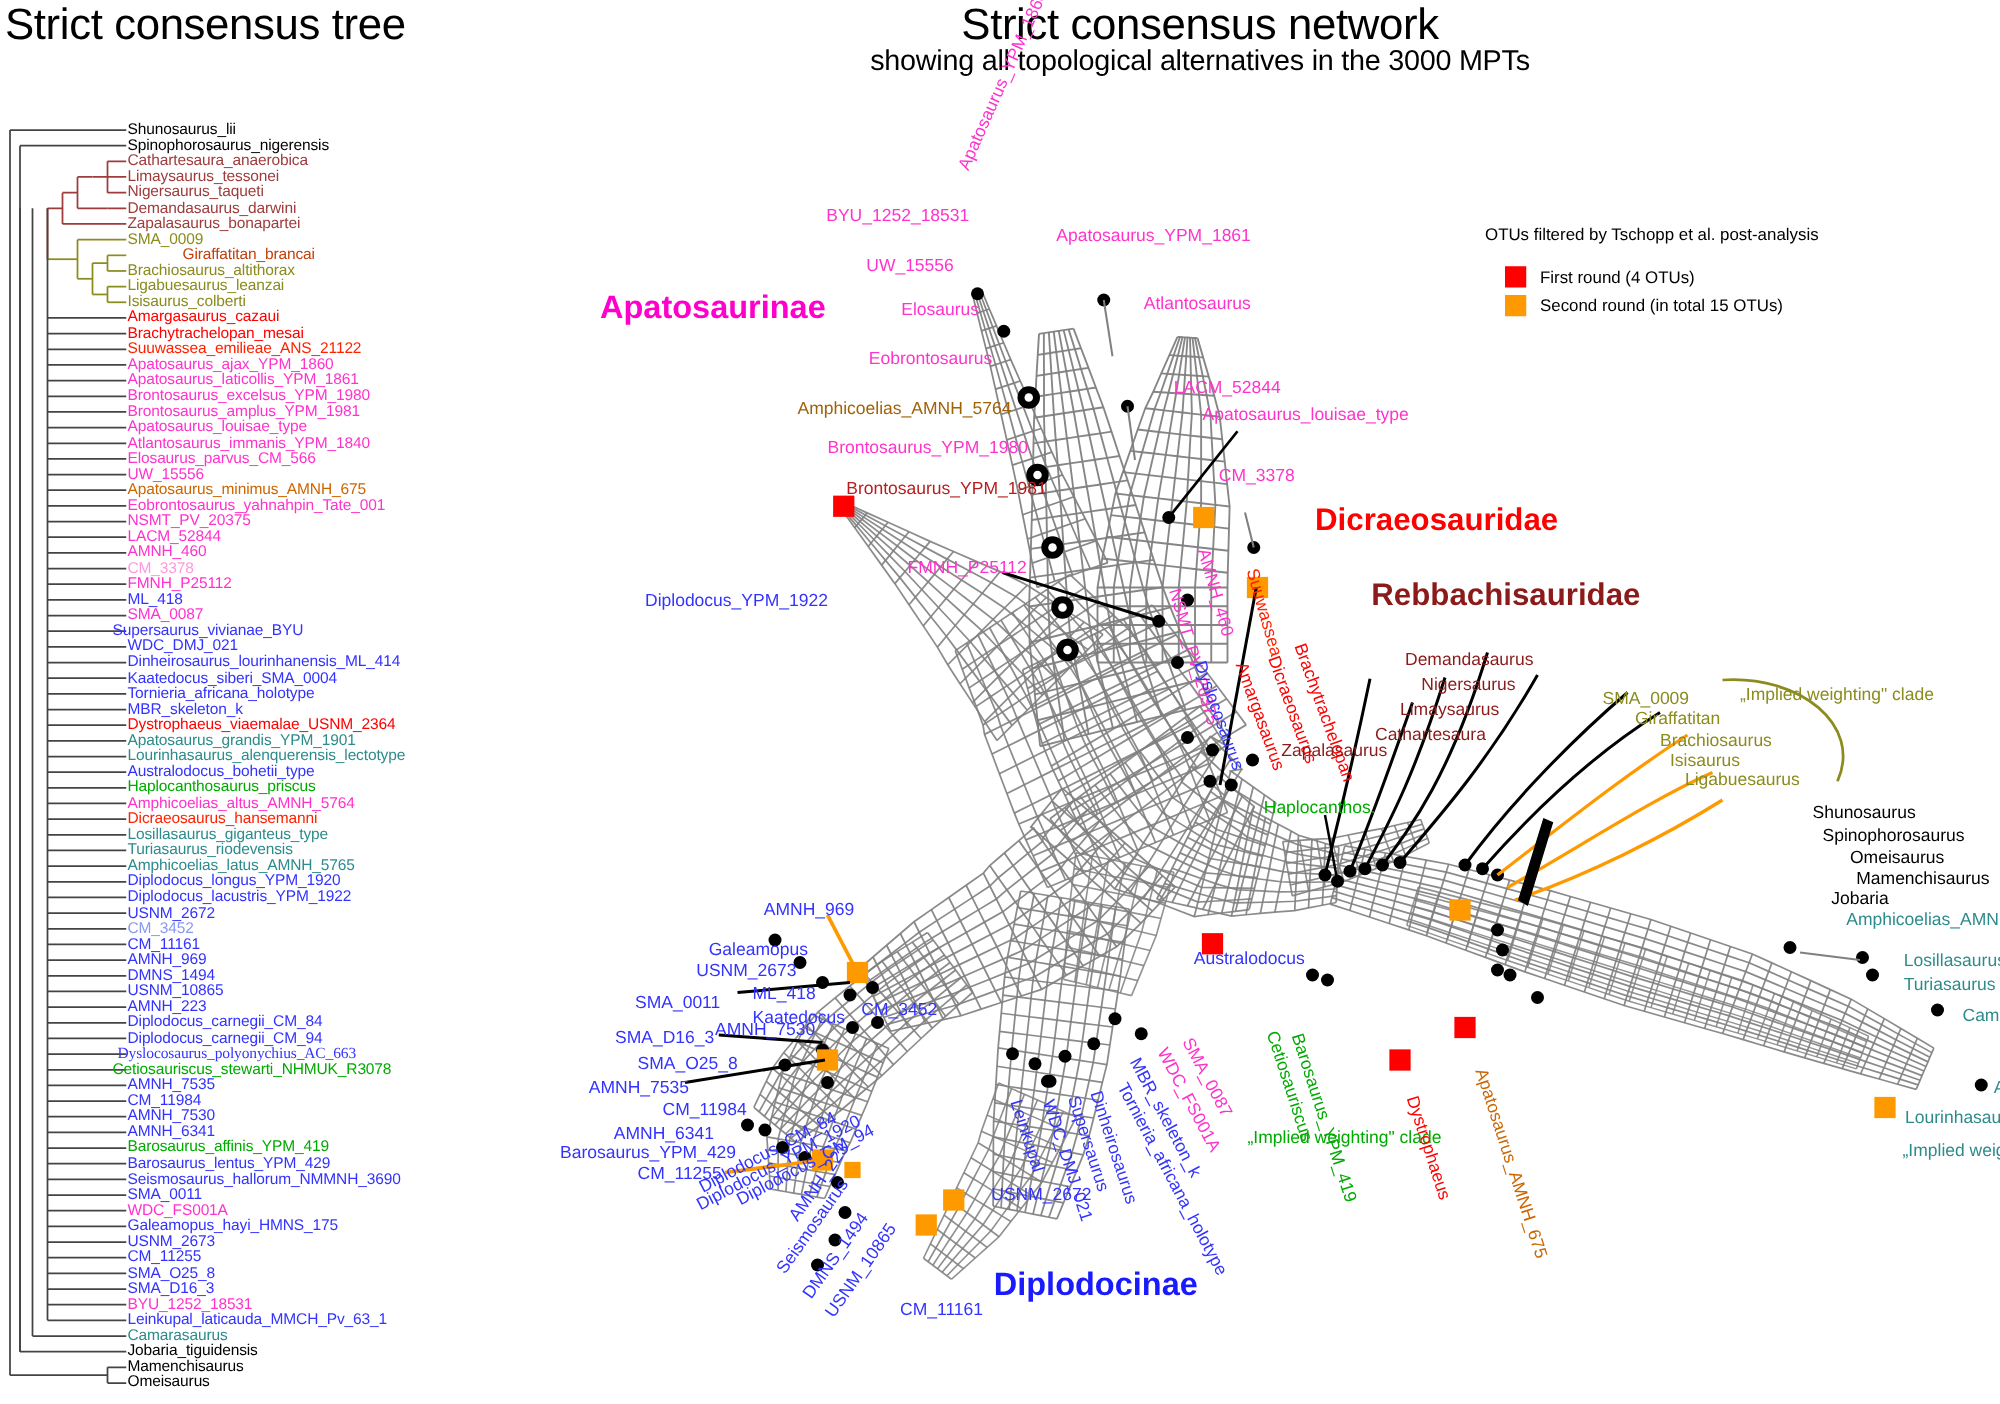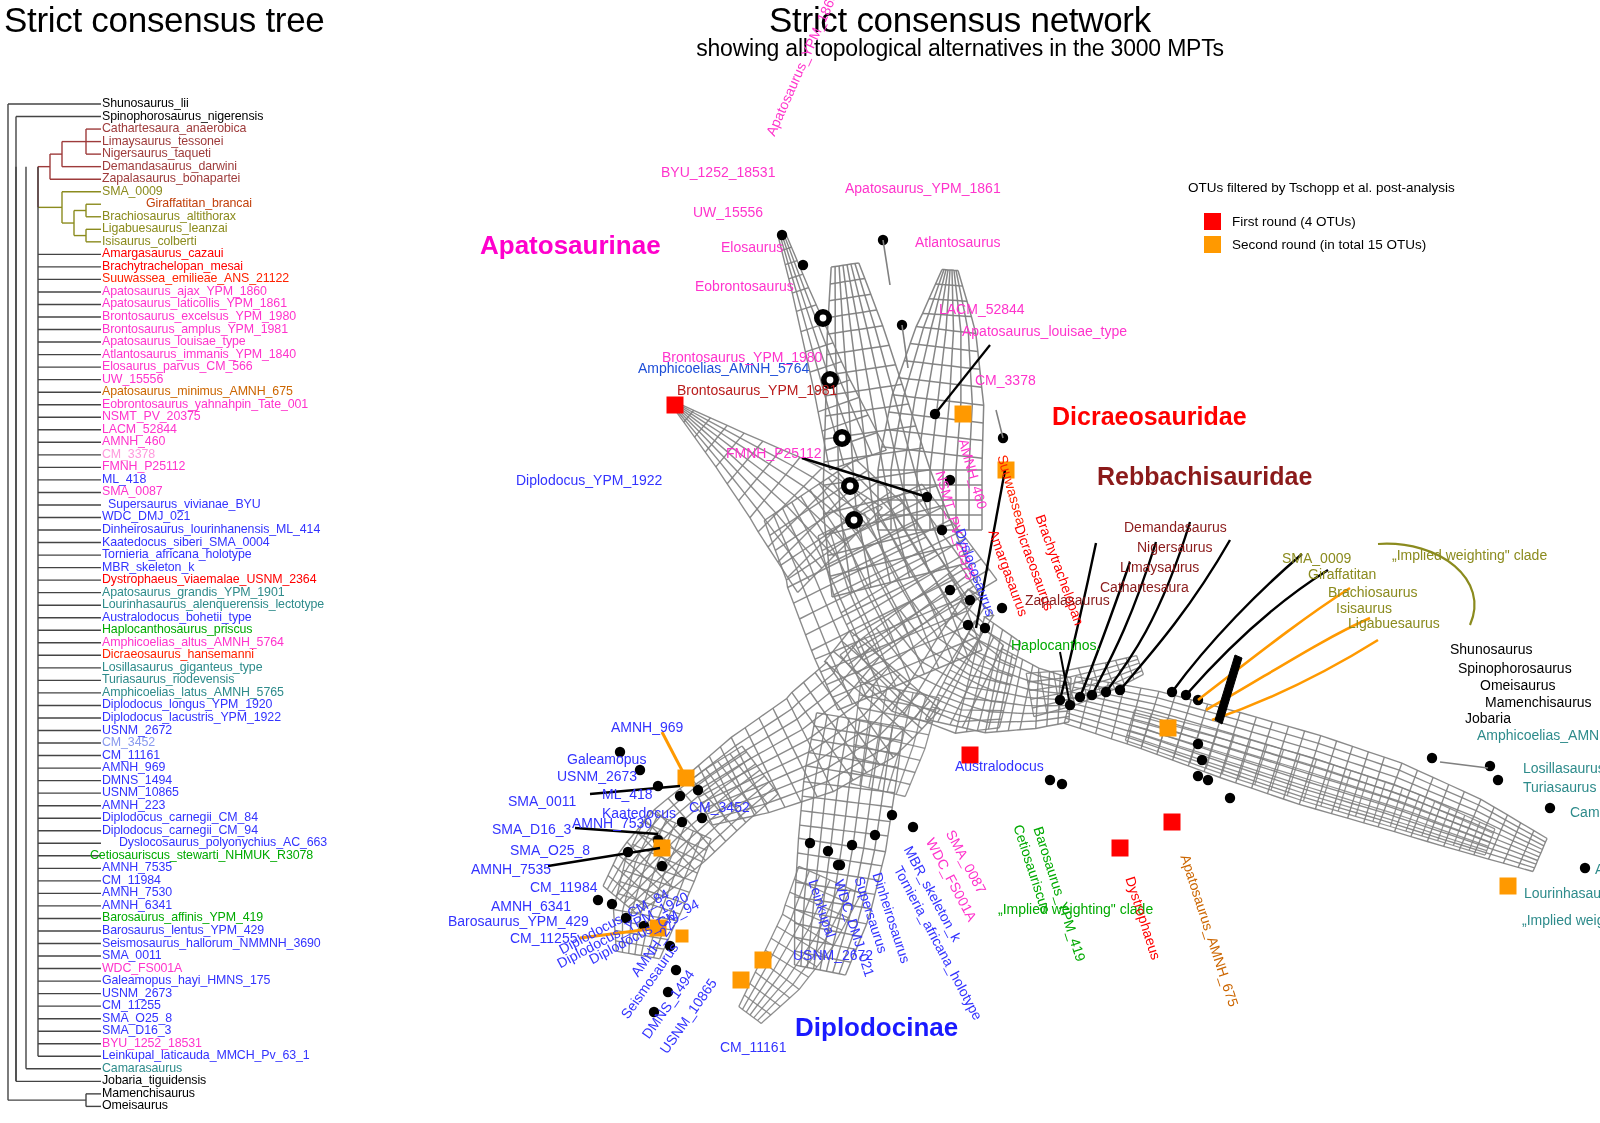--- a/index.html
+++ b/index.html
@@ -182,21 +182,21 @@
       <div class="tip-label" style="left: 102px; top: 280.66px; color: rgb(255, 51, 204);">UW_15556</div>
       <div class="tip-label" style="left: 102px; top: 293.19px; color: rgb(204, 102, 0);">Apatosaurus_minimus_AMNH_675</div>
       <div class="tip-label" style="left: 102px; top: 305.72px; color: rgb(255, 51, 204);">Eobrontosaurus_yahnahpin_Tate_001</div>
       <div class="tip-label" style="left: 102px; top: 318.25px; color: rgb(255, 51, 204);">NSMT_PV_20375</div>
       <div class="tip-label" style="left: 102px; top: 330.78px; color: rgb(255, 51, 204);">LACM_52844</div>
       <div class="tip-label" style="left: 102px; top: 343.31px; color: rgb(255, 51, 204);">AMNH_460</div>
       <div class="tip-label" style="left: 102px; top: 355.84px; color: rgb(255, 153, 221);">CM_3378</div>
       <div class="tip-label" style="left: 102px; top: 368.37px; color: rgb(255, 51, 204);">FMNH_P25112</div>
       <div class="tip-label" style="left: 102px; top: 380.9px; color: rgb(51, 51, 255);">ML_418</div>
       <div class="tip-label" style="left: 102px; top: 393.43px; color: rgb(255, 51, 204);">SMA_0087</div>
-      <div class="tip-label" style="left: 108px; top: 405.96px; color: rgb(51, 51, 255);">Supersaurus_vivianae_BYU</div>
+      <div class="tip-label" style="left: 90px; top: 405.96px; color: rgb(51, 51, 255);">Supersaurus_vivianae_BYU</div>
       <div class="tip-label" style="left: 102px; top: 418.49px; color: rgb(51, 51, 255);">WDC_DMJ_021</div>
       <div class="tip-label" style="left: 102px; top: 431.02px; color: rgb(51, 51, 255);">Dinheirosaurus_lourinhanensis_ML_414</div>
       <div class="tip-label" style="left: 102px; top: 443.55px; color: rgb(51, 51, 255);">Kaatedocus_siberi_SMA_0004</div>
       <div class="tip-label" style="left: 102px; top: 456.08px; color: rgb(51, 51, 255);">Tornieria_africana_holotype</div>
       <div class="tip-label" style="left: 102px; top: 468.61px; color: rgb(51, 51, 255);">MBR_skeleton_k</div>
       <div class="tip-label" style="left: 102px; top: 481.14px; color: rgb(255, 0, 0);">Dystrophaeus_viaemalae_USNM_2364</div>
       <div class="tip-label" style="left: 102px; top: 493.67px; color: rgb(46, 139, 139);">Apatosaurus_grandis_YPM_1901</div>
       <div class="tip-label" style="left: 102px; top: 506.2px; color: rgb(46, 139, 139);">Lourinhasaurus_alenquerensis_lectotype</div>
       <div class="tip-label" style="left: 102px; top: 518.73px; color: rgb(51, 51, 255);">Australodocus_bohetii_type</div>
       <div class="tip-label" style="left: 102px; top: 531.26px; color: rgb(0, 170, 0);">Haplocanthosaurus_priscus</div>
@@ -209,21 +209,21 @@
       <div class="tip-label" style="left: 102px; top: 618.97px; color: rgb(51, 51, 255);">Diplodocus_lacustris_YPM_1922</div>
       <div class="tip-label" style="left: 102px; top: 631.5px; color: rgb(51, 51, 255);">USNM_2672</div>
       <div class="tip-label" style="left: 102px; top: 644.03px; color: rgb(136, 153, 238);">CM_3452</div>
       <div class="tip-label" style="left: 102px; top: 656.56px; color: rgb(51, 51, 255);">CM_11161</div>
       <div class="tip-label" style="left: 102px; top: 669.09px; color: rgb(51, 51, 255);">AMNH_969</div>
       <div class="tip-label" style="left: 102px; top: 681.62px; color: rgb(51, 51, 255);">DMNS_1494</div>
       <div class="tip-label" style="left: 102px; top: 694.15px; color: rgb(51, 51, 255);">USNM_10865</div>
       <div class="tip-label" style="left: 102px; top: 706.68px; color: rgb(51, 51, 255);">AMNH_223</div>
       <div class="tip-label" style="left: 102px; top: 719.21px; color: rgb(51, 51, 255);">Diplodocus_carnegii_CM_84</div>
       <div class="tip-label" style="left: 102px; top: 731.74px; color: rgb(51, 51, 255);">Diplodocus_carnegii_CM_94</div>
-      <div class="tip-label" style="left: 119px; top: 744.27px; color: rgb(51, 51, 255);">Dyslocosaurus_polyonychius_AC_663</div>
+      <div class="tip-label" style="left: 94px; top: 744.27px; color: rgb(51, 51, 255); font-family: Liberation Serif, serif;">Dyslocosaurus_polyonychius_AC_663</div>
       <div class="tip-label" style="left: 90px; top: 756.8px; color: rgb(0, 170, 0);">Cetiosauriscus_stewarti_NHMUK_R3078</div>
       <div class="tip-label" style="left: 102px; top: 769.33px; color: rgb(51, 51, 255);">AMNH_7535</div>
       <div class="tip-label" style="left: 102px; top: 781.86px; color: rgb(51, 51, 255);">CM_11984</div>
       <div class="tip-label" style="left: 102px; top: 794.39px; color: rgb(51, 51, 255);">AMNH_7530</div>
       <div class="tip-label" style="left: 102px; top: 806.92px; color: rgb(51, 51, 255);">AMNH_6341</div>
       <div class="tip-label" style="left: 102px; top: 819.45px; color: rgb(0, 170, 0);">Barosaurus_affinis_YPM_419</div>
       <div class="tip-label" style="left: 102px; top: 831.98px; color: rgb(51, 51, 255);">Barosaurus_lentus_YPM_429</div>
       <div class="tip-label" style="left: 102px; top: 844.51px; color: rgb(51, 51, 255);">Seismosaurus_hallorum_NMMNH_3690</div>
       <div class="tip-label" style="left: 102px; top: 857.04px; color: rgb(51, 51, 255);">SMA_0011</div>
       <div class="tip-label" style="left: 102px; top: 869.57px; color: rgb(255, 51, 204);">WDC_FS001A</div>
@@ -761,21 +761,21 @@
     </svg>
   <div id="net-labels">
       <div class="nlab" style="left: 231px; top: 85px; color: rgb(255, 51, 204); transform-origin: left center;">BYU_1252_18531</div>
       <div class="nlab" style="left: 263px; top: 125px; color: rgb(255, 51, 204); transform-origin: left center;">UW_15556</div>
       <div class="nlab" style="left: 340px; top: 48px; color: rgb(255, 51, 204); transform: rotate(-66deg); transform-origin: left center;">Apatosaurus_YPM_1860</div>
       <div class="nlab" style="left: 415px; top: 101px; color: rgb(255, 51, 204); transform-origin: left center;">Apatosaurus_YPM_1861</div>
       <div class="nlab" style="left: 291px; top: 160px; color: rgb(255, 51, 204); transform-origin: left center;">Elosaurus</div>
       <div class="nlab" style="left: 485px; top: 155px; color: rgb(255, 51, 204); transform-origin: left center;">Atlantosaurus</div>
       <div class="nlab" style="left: 265px; top: 199px; color: rgb(255, 51, 204); transform-origin: left center;">Eobrontosaurus</div>
       <div class="nlab" style="left: 509px; top: 222px; color: rgb(255, 51, 204); transform-origin: left center;">LACM_52844</div>
-      <div class="nlab" style="left: 208px; top: 239px; color: #1d4ed8; transform-origin: left center; margin-top: 42px;">Amphicoelias_AMNH_5764</div>
+      <div class="nlab" style="left: 208px; top: 239px; color: #a16207; transform-origin: left center;">Amphicoelias_AMNH_5764</div>
       <div class="nlab" style="left: 532px; top: 244px; color: rgb(255, 51, 204); transform-origin: left center;">Apatosaurus_louisae_type</div>
       <div class="nlab" style="left: 232px; top: 270px; color: rgb(255, 51, 204); transform-origin: left center;">Brontosaurus_YPM_1980</div>
       <div class="nlab" style="left: 545px; top: 293px; color: rgb(255, 51, 204); transform-origin: left center;">CM_3378</div>
       <div class="nlab" style="left: 247px; top: 303px; color: #b91c1c; transform-origin: left center;">Brontosaurus_YPM_1981</div>
       <div class="nlab" style="left: 296px; top: 366px; color: rgb(255, 51, 204); transform-origin: left center;">FMNH_P25112</div>
       <div class="nlab" style="left: 86px; top: 393px; color: rgb(51, 51, 255); transform-origin: left center;">Diplodocus_YPM_1922</div>
       <div class="nlab" style="left: 533px; top: 352px; color: rgb(255, 51, 204); transform: rotate(74deg); transform-origin: left center;">AMNH_460</div>
       <div class="nlab" style="left: 510px; top: 384px; color: rgb(255, 51, 204); transform: rotate(74deg); transform-origin: left center;">NSMT_PV_20375</div>
       <div class="nlab" style="left: 572px; top: 368px; color: rgb(255, 34, 0); transform: rotate(74deg); transform-origin: left center;">Suuwassea</div>
       <div class="nlab" style="left: 530px; top: 442px; color: rgb(51, 51, 255); transform: rotate(70deg); transform-origin: left center;">Dyslocosaurus</div>

